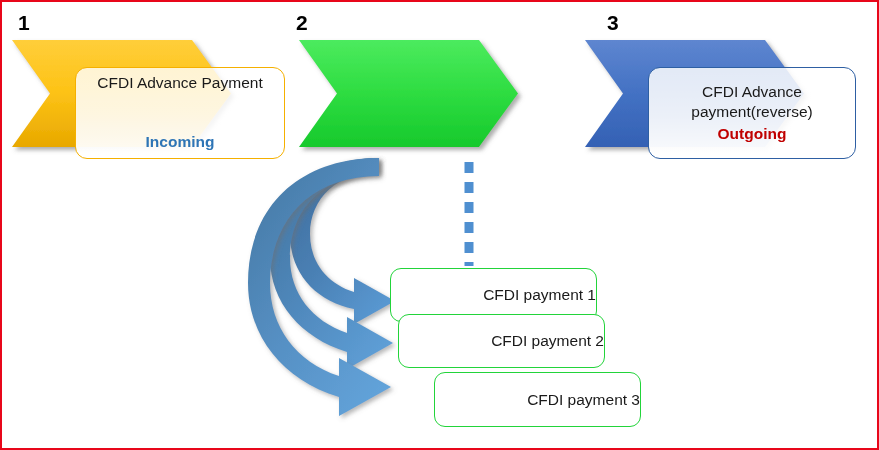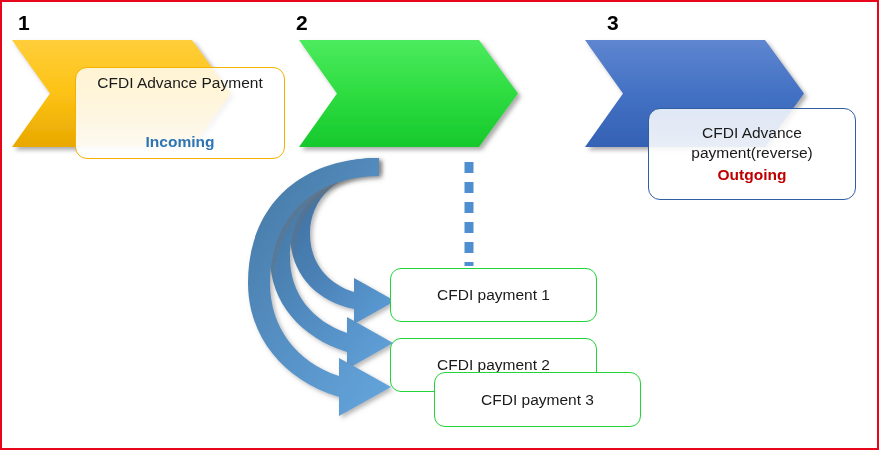--- a/index.html
+++ b/index.html
@@ -66,43 +66,42 @@
   .card-2 {
     left: 358px; top: 65px; width: 212px; height: 92px;
     border: 1.4px solid #3FBF53;
     background: linear-gradient(180deg, rgba(255,255,255,0.80) 0%, rgba(255,255,255,0.88) 55%, rgba(255,255,255,0.97) 100%);
   }
   .card-2 .line2 { color: #111111; }
   .card-3 {
     left: 646px; top: 65px; width: 208px; height: 92px;
     border: 1.4px solid #2E5FA3;
     background: linear-gradient(180deg, rgba(255,255,255,0.84) 0%, rgba(255,255,255,0.90) 55%, rgba(255,255,255,0.98) 100%);
-    margin-top: 41px;
   }
   .card-3 .line1 { line-height: 1.25; }
   .card-3 .line2 { color: #C00000; }
 
   
   .paybox {
     position: absolute;
     left: 388px;
     width: 207px;
     height: 54px;
     box-sizing: border-box;
     border: 1.4px solid #22D43A;
     border-radius: 11px;
     background: #ffffff;
     display: flex;
     align-items: center;
-    justify-content: center;
+    justify-content: flex-end;
     font-size: 15.5px;
     color: #1a1a1a;
   }
   .pb1 { top: 266px; }
-  .pb2 { top: 336px; }
+  .pb2 { top: 312px; margin-left: 8px; }
   .pb3 { top: 370px; height: 55px; margin-left: 44px; }
 </style>
 </head>
 <body>
 
 <div id="canvas">
 
   <svg class="layer" width="879" height="450" viewBox="0 0 879 450" xmlns="http://www.w3.org/2000/svg">
     <defs>
       <linearGradient id="gradYellow" x1="0" y1="0" x2="0" y2="1">

